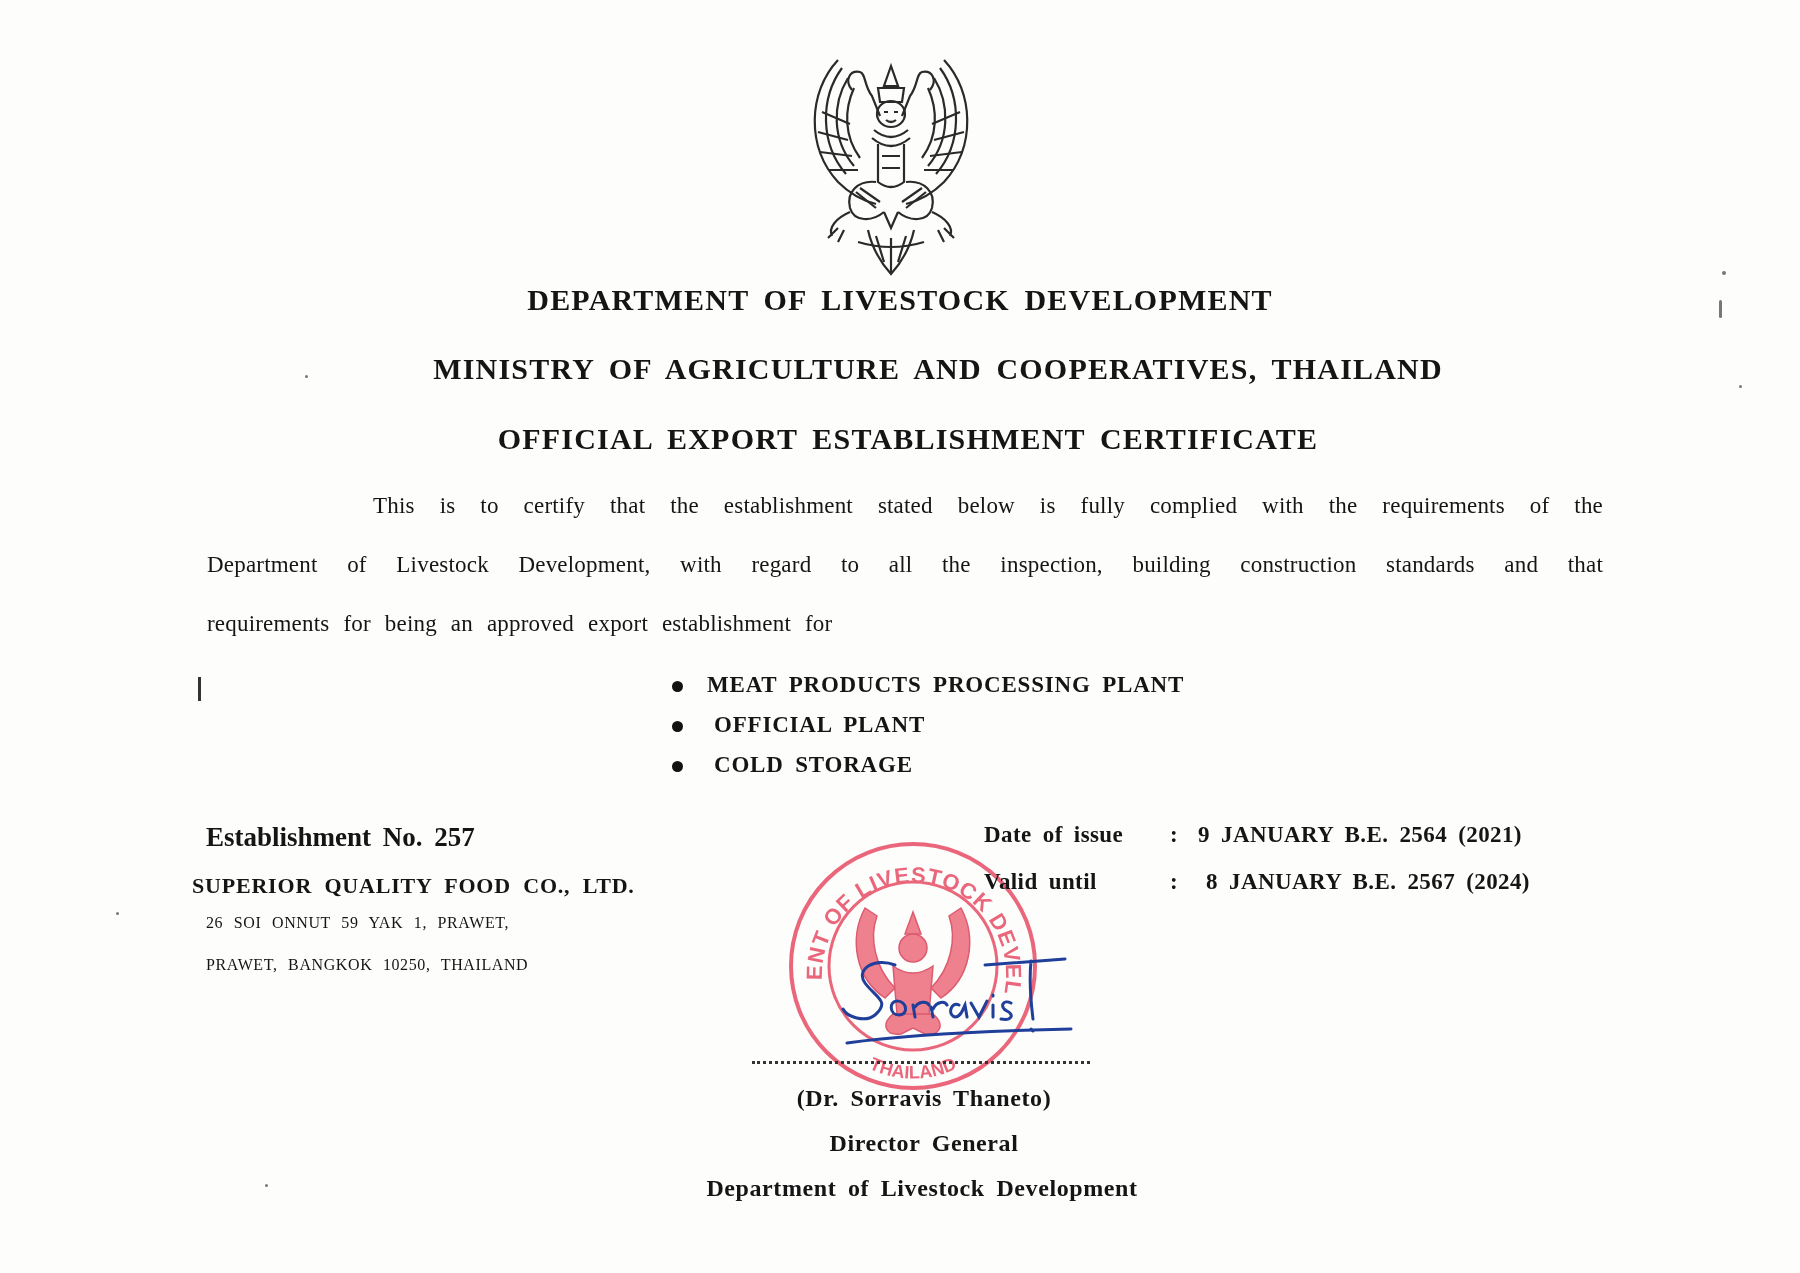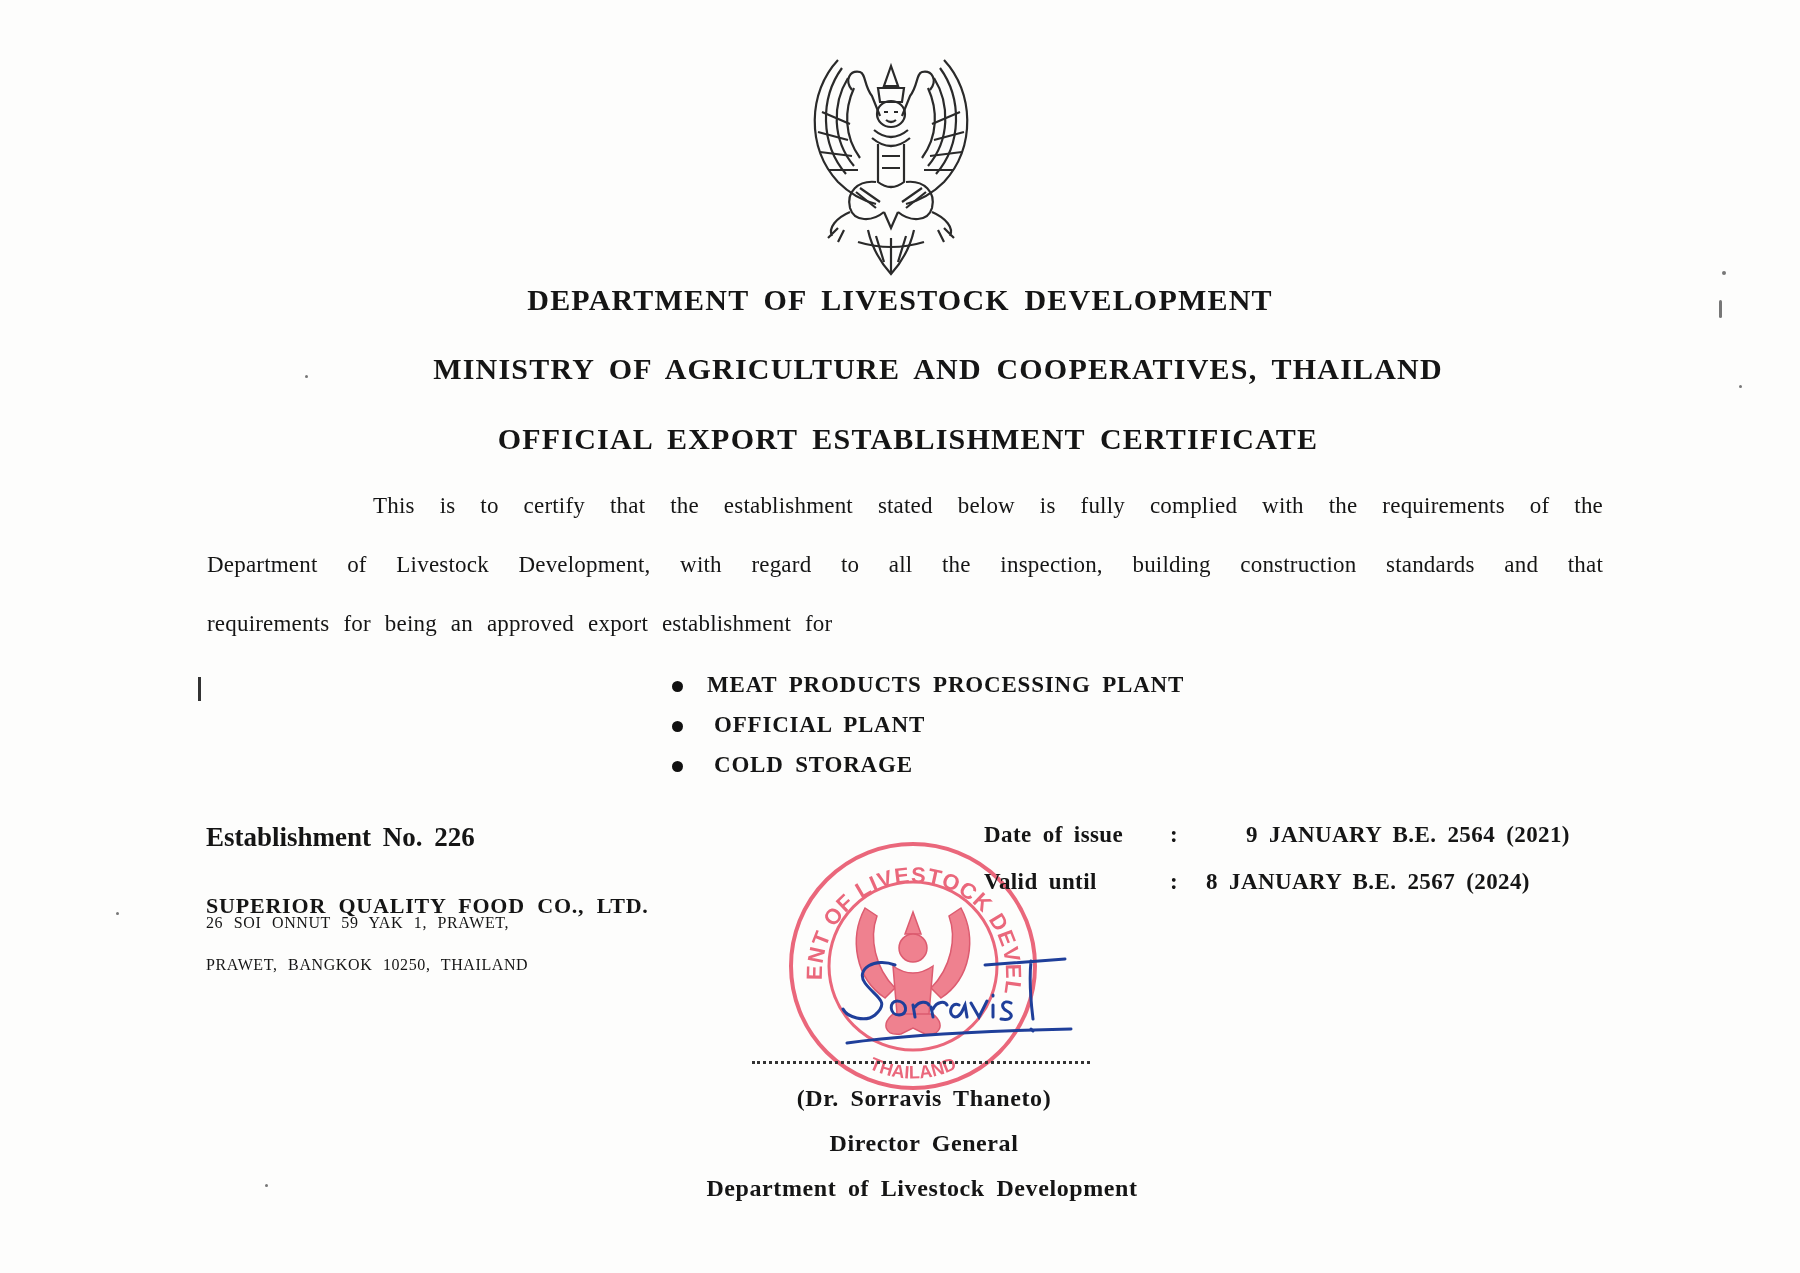--- a/index.html
+++ b/index.html
@@ -89,22 +89,22 @@
   <div class="abs" style="left:672px; top:712px;">
     <span class="abs bullet-dot" style="left:0; top:9px;"></span>
     <span class="abs bullet-item" style="left:42px; top:0;">OFFICIAL PLANT</span>
   </div>
   <div class="abs" style="left:672px; top:752px;">
     <span class="abs bullet-dot" style="left:0; top:9px;"></span>
     <span class="abs bullet-item" style="left:42px; top:0;">COLD STORAGE</span>
   </div>
 </div>
 
-<div class="abs est-no" style="left:206px; top:822px;">Establishment No. 226</div>
-<div class="abs company" style="left:206px; top:873px;margin-top:20px;">SUPERIOR QUALITY FOOD CO., LTD.</div>
+<div class="abs est-no" style="left:206px; top:822px;">Establishment No. 257</div>
+<div class="abs company" style="left:192px; top:873px;">SUPERIOR QUALITY FOOD CO., LTD.</div>
 <div class="abs address" style="left:206px; top:914px;">26 SOI ONNUT 59 YAK 1, PRAWET,</div>
 <div class="abs address" style="left:206px; top:956px;">PRAWET, BANGKOK 10250, THAILAND</div>
 
 <div class="abs" style="left:785px; top:838px; width:256px; height:256px; opacity:0.88;">
   <svg width="256" height="256" viewBox="0 0 256 256">
     <defs>
       <path id="stampTopArc" d="M 38 150 A 92 92 0 1 1 220 150"></path>
       <path id="stampBottomArc" d="M 70 222 A 100 100 0 0 0 186 222"></path>
     </defs>
     <circle cx="128" cy="128" r="122" fill="none" stroke="#e8536a" stroke-width="4"></circle>
@@ -123,21 +123,21 @@
       <ellipse cx="128" cy="110" rx="14" ry="14"></ellipse>
       <path d="M108 128 Q128 142 148 128 L144 176 Q128 186 112 176 Z"></path>
       <path d="M108 176 C96 186, 100 198, 116 196 L128 190 L140 196 C156 198, 160 186, 148 176 Z"></path>
     </g>
   </svg>
 </div>
 
 <div>
   <div class="abs date-label" style="left:984px; top:822px;">Date of issue</div>
   <div class="abs date-colon" style="left:1170px; top:822px;">:</div>
-  <div class="abs date-value" style="left:1246px; top:822px;">9 JANUARY B.E. 2564 (2021)</div>
+  <div class="abs date-value" style="left:1198px; top:822px;">9 JANUARY B.E. 2564 (2021)</div>
 
   <div class="abs date-label" style="left:984px; top:869px;text-align:center;">Valid until</div>
   <div class="abs date-colon" style="left:1170px; top:869px;">:</div>
   <div class="abs date-value" style="left:1206px; top:869px;">8 JANUARY B.E. 2567 (2024)</div>
 </div>
 
 <div class="abs" style="left:835px; top:935px; width:240px; height:120px;">
   <svg width="240" height="120" viewBox="0 0 240 120">
     <g fill="none" stroke="#1f3f9a" stroke-width="3" stroke-linecap="round">
       <path d="M60 30 C40 22, 20 34, 30 48 C40 62, 56 66, 40 80 C30 88, 12 82, 8 74"></path>

